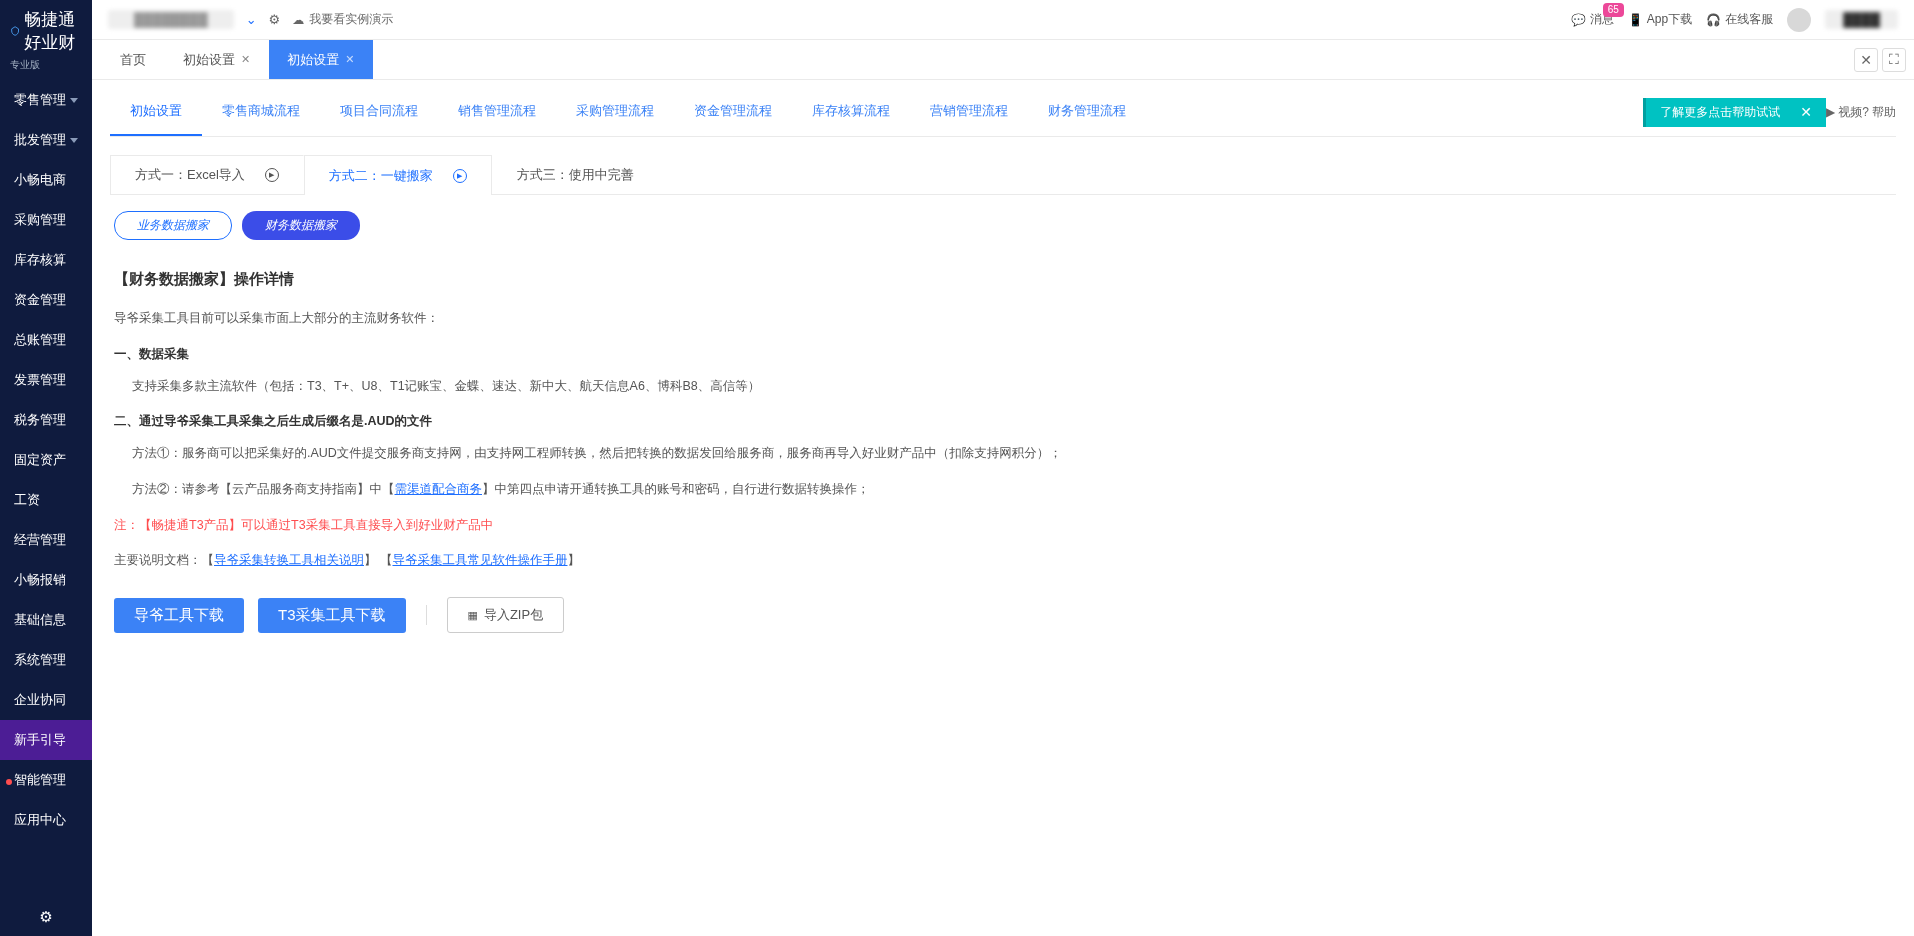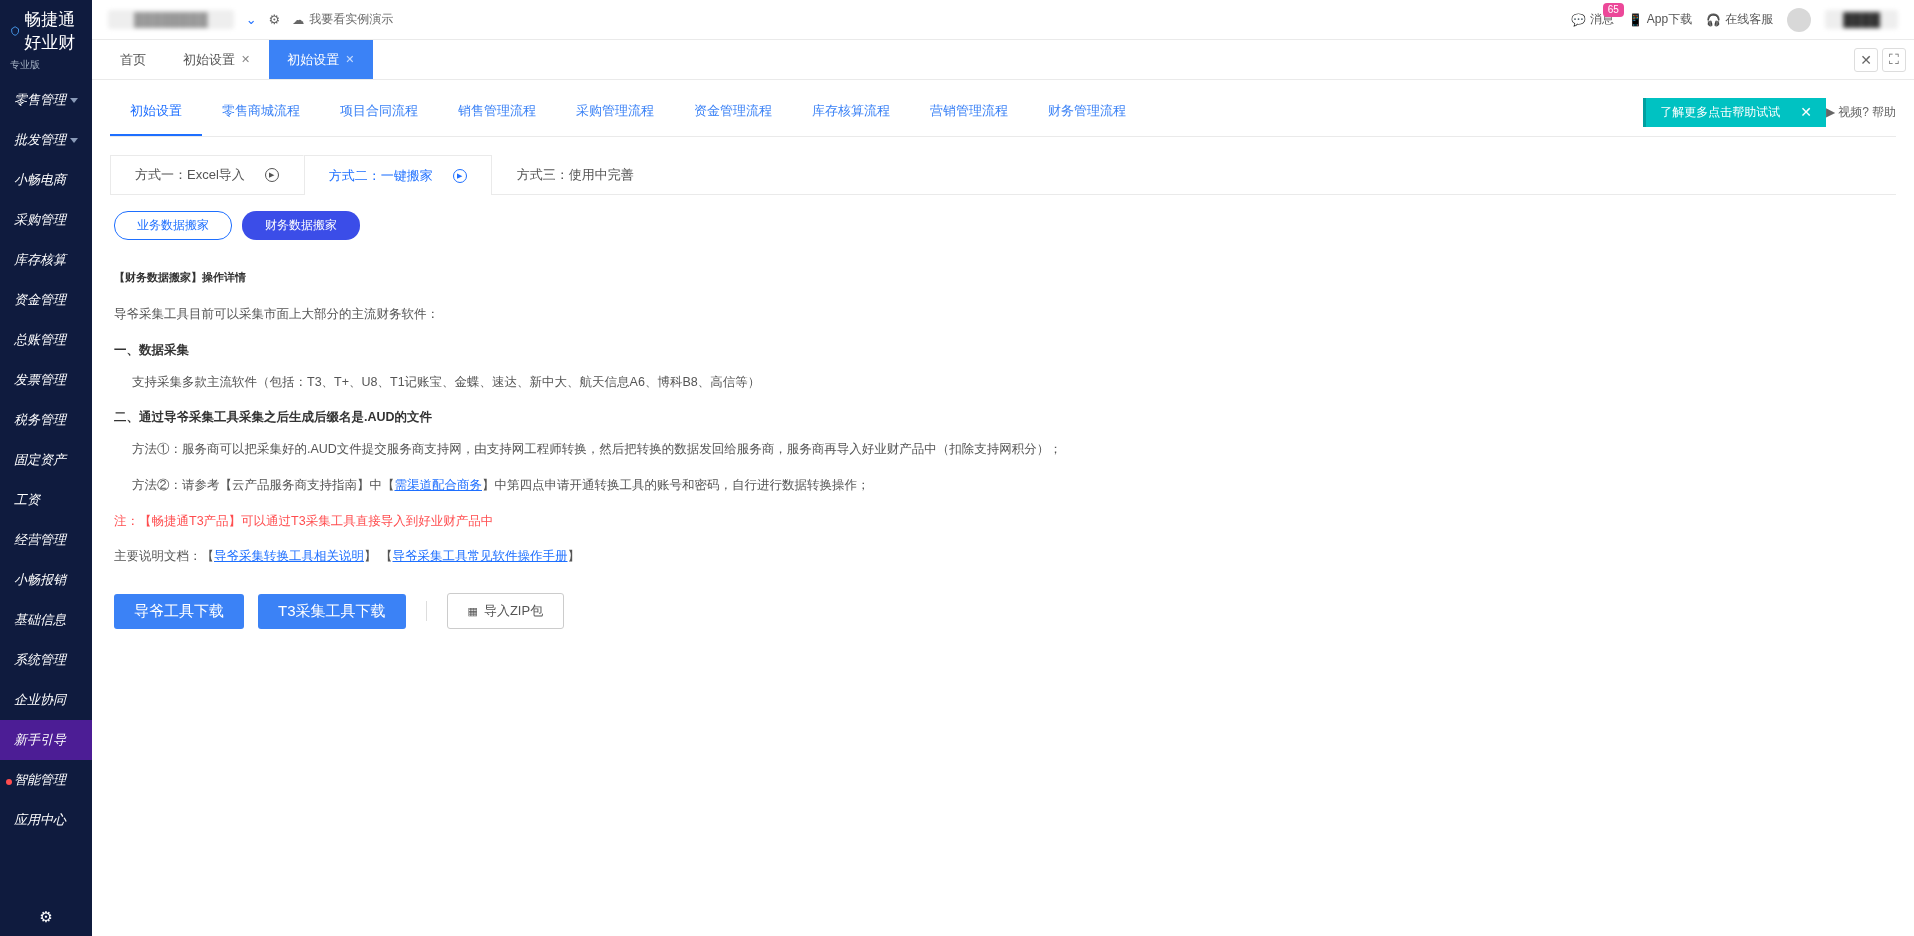--- a/index.html
+++ b/index.html
@@ -6,21 +6,21 @@
     body { font-family: "Microsoft YaHei", -apple-system, sans-serif; font-size: 13px; color: #333; background: #fff; overflow: hidden; }
     
     .app { display: flex; height: 100vh; }
     
     
     .sidebar { width: 92px; background: #0f1b3e; color: #fff; display: flex; flex-direction: column; overflow-y: auto; flex-shrink: 0; }
     .sidebar-logo { padding: 8px 10px 4px; display: flex; align-items: center; gap: 4px; }
     .sidebar-logo .logo-icon { width: 18px; height: 18px; }
     .sidebar-logo .logo-text { font-size: 17px; font-weight: 500; }
     .sidebar-sub { padding: 0 10px 8px; font-size: 10px; color: #a0aec0; }
-    .sidebar-menu { flex: 1; display: flex; flex-direction: column; font-style: italic; }
+    .sidebar-menu { flex: 1; display: flex; flex-direction: column; }
     .sidebar-item { padding: 11px 14px; font-size: 13px; cursor: pointer; display: flex; align-items: center; justify-content: space-between; position: relative; }
     .sidebar-item.active { background: #4c1d95; text-align: center; }
     .sidebar-item .red-dot { width: 6px; height: 6px; background: #ff4d4f; border-radius: 50%; position: absolute; left: 6px; top: 19px; }
     .chevron-down { width: 0; height: 0; border-left: 4px solid transparent; border-right: 4px solid transparent; border-top: 5px solid #8a9bb8; }
     .sidebar-footer { padding: 10px; text-align: center; }
     .gear-icon-white { color: #fff; font-size: 15px; }
     
     
     .main { flex: 1; display: flex; flex-direction: column; overflow: hidden; }
     
@@ -60,27 +60,27 @@
     
     
     .method-tabs { display: flex; margin-top: 18px; border-bottom: 1px solid #eaeaea; }
     .method-tab { padding: 10px 24px; font-size: 13px; color: #555; cursor: pointer; border: 1px solid transparent; border-bottom: none; display: flex; align-items: center; gap: 20px; }
     .method-tab.active { border-color: #eaeaea; border-top: 1px solid #eaeaea; background: #fff; color: #1e6fff; position: relative; margin-bottom: -1px; }
     .method-tab:first-child { border-left: 1px solid #eaeaea; border-top: 1px solid #eaeaea; }
     .play-circle { display: inline-flex; align-items: center; justify-content: center; width: 14px; height: 14px; border: 1px solid currentColor; border-radius: 50%; font-size: 7px; }
     
     
     .pill-row { display: flex; gap: 10px; margin-top: 16px; padding-left: 4px; }
-    .pill { padding: 5px 22px; border-radius: 14px; font-size: 12px; cursor: pointer; border: 1px solid transparent; }
+    .pill { padding: 5px 22px; border-radius: 14px; font-size: 12px; cursor: pointer; border: 1px solid transparent; font-style: italic; }
     .pill.outline { border-color: #1e6fff; color: #1e6fff; background: #fff; }
     .pill.solid { background: #3b4de8; color: #fff; }
     
     
     .article { margin-top: 30px; padding-left: 4px; max-width: 1100px; }
-    .article h2 { font-size: 11px; font-weight: 600; margin-bottom: 18px; }
+    .article h2 { font-size: 15px; font-weight: 600; margin-bottom: 18px; }
     .article p { font-size: 12.5px; color: #555; line-height: 1.9; margin-bottom: 12px; }
     .article .section-title { font-weight: 600; color: #333; margin-top: 8px; margin-bottom: 8px; }
     .article .indent { padding-left: 18px; }
     .article .red-note { color: #ff4d4f; }
     .article a { color: #1e6fff; text-decoration: underline; cursor: pointer; }
     
     
     .action-row { display: flex; gap: 14px; align-items: center; margin-top: 24px; padding-left: 4px; }
     .btn-primary { background: #3b82f6; color: #fff; padding: 8px 20px; border-radius: 3px; font-size: 15px; border: none; cursor: pointer; }
     .btn-outline { background: #fff; border: 1px solid #ccc; padding: 8px 20px; border-radius: 3px; font-size: 13px; cursor: pointer; display: flex; align-items: center; gap: 6px; color: #555; }

